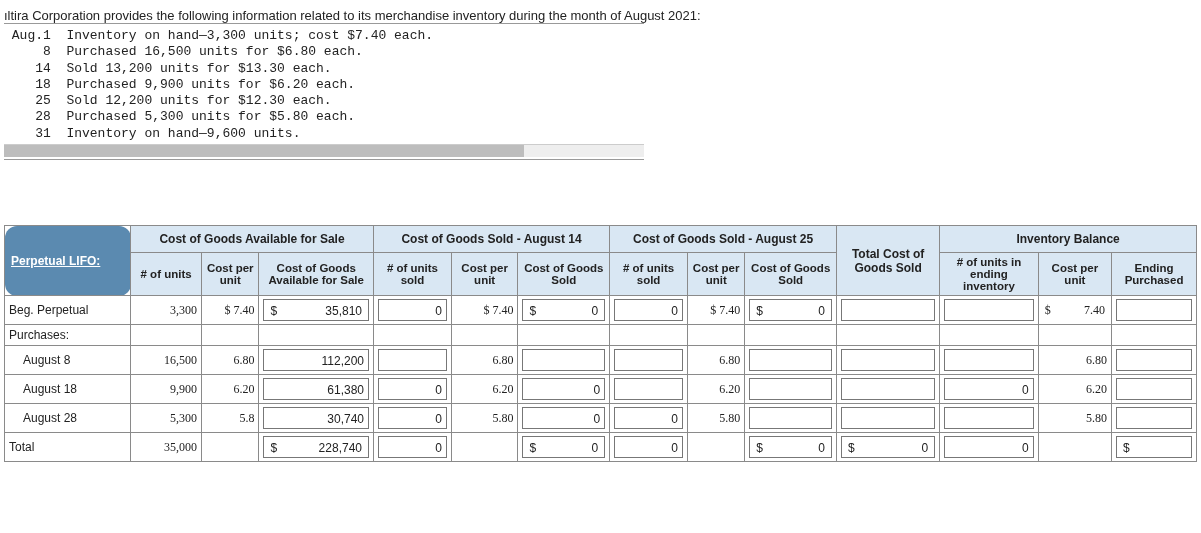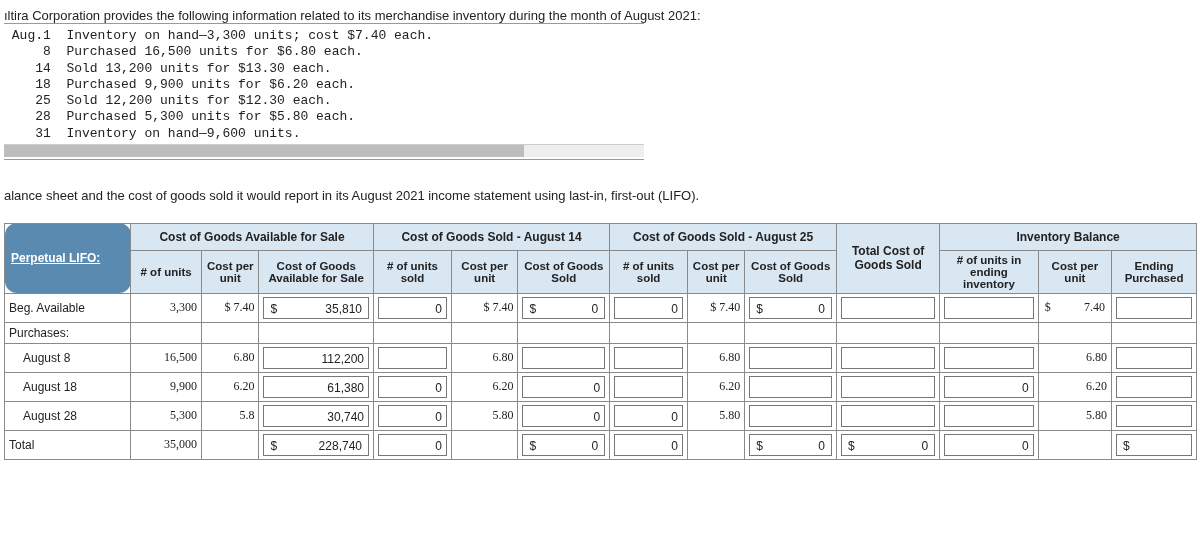--- a/index.html
+++ b/index.html
@@ -10,21 +10,21 @@
     padding: 8px 4px;
     width: 1201px;
     box-sizing: border-box;
   }
   .intro {
   }
   .scroll-wrap {
     border-top: 1px solid #999;
     border-bottom: 1px solid #999;
     padding: 4px 0 2px 0;
-    margin-bottom: 10px;
+    margin-bottom: 30px;
     width: 640px;
   }
   .mono {
     font-family: "Courier New", monospace;
     font-size: 13px;
     white-space: pre;
     line-height: 1.25;
   }
   .scrollbar {
     height: 12px;
@@ -133,21 +133,20 @@
     25  Sold 12,200 units for $12.30 each.
     28  Purchased 5,300 units for $5.80 each.
     31  Inventory on hand—9,600 units.</div>
   <div class="scrollbar">
     <div class="scrollbar-thumb"></div>
   </div>
 </div>
 
 <div class="instructions">
   <br>
-  <span>alance sheet and the cost of goods sold it would report in its August 2021 income statement using last-in, first-out (LIFO).</span>
 </div>
 
 <table class="lifo">
   <colgroup>
     <col style="width:110px">
     <col style="width:62px">
       <col style="width:50px">
       <col style="width:100px">
     <col style="width:68px">
       <col style="width:58px">
@@ -178,21 +177,21 @@
     <th>Cost of Goods Sold</th>
     <th># of units sold</th>
     <th>Cost per unit</th>
     <th>Cost of Goods Sold</th>
     <th># of units in ending inventory</th>
     <th>Cost per unit</th>
     <th>Ending Purchased</th>
   </tr>
 
   <tr>
-    <td class="rowlabel">Beg. Available</td>
+    <td class="rowlabel">Beg. Perpetual</td>
     <td class="num">3,300</td>
     <td class="num">$ 7.40</td>
     <td class="input-cell">
       <span class="faux-input">
             <span class="curr-prefix">
               <span class="sym">$</span>
               <span class="val">35,810</span>
             </span>
           </span>
     </td>

